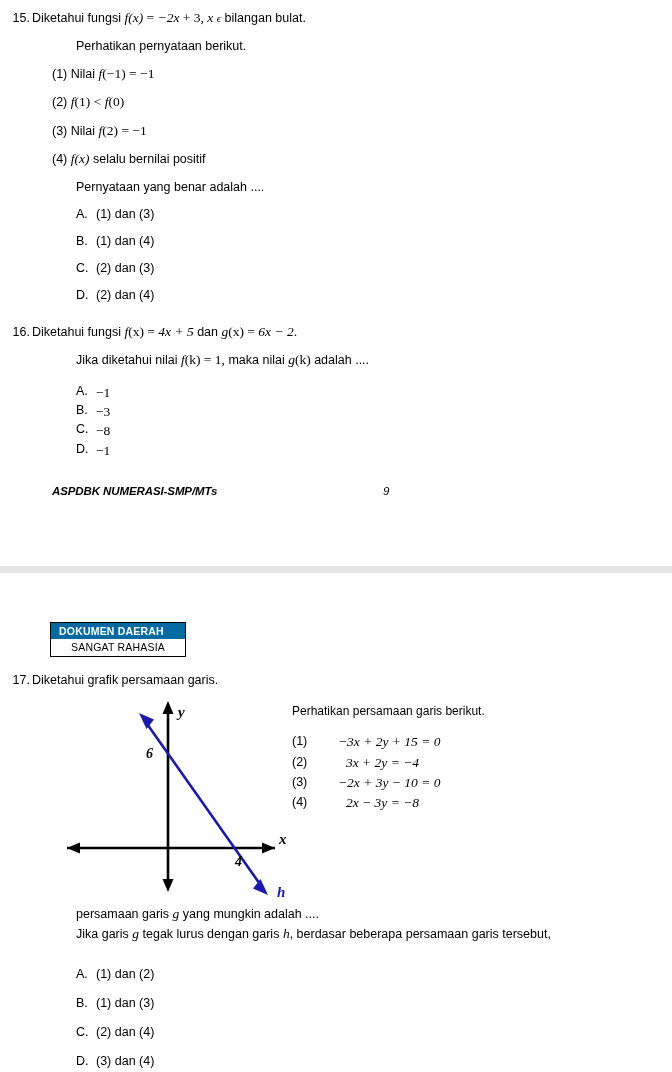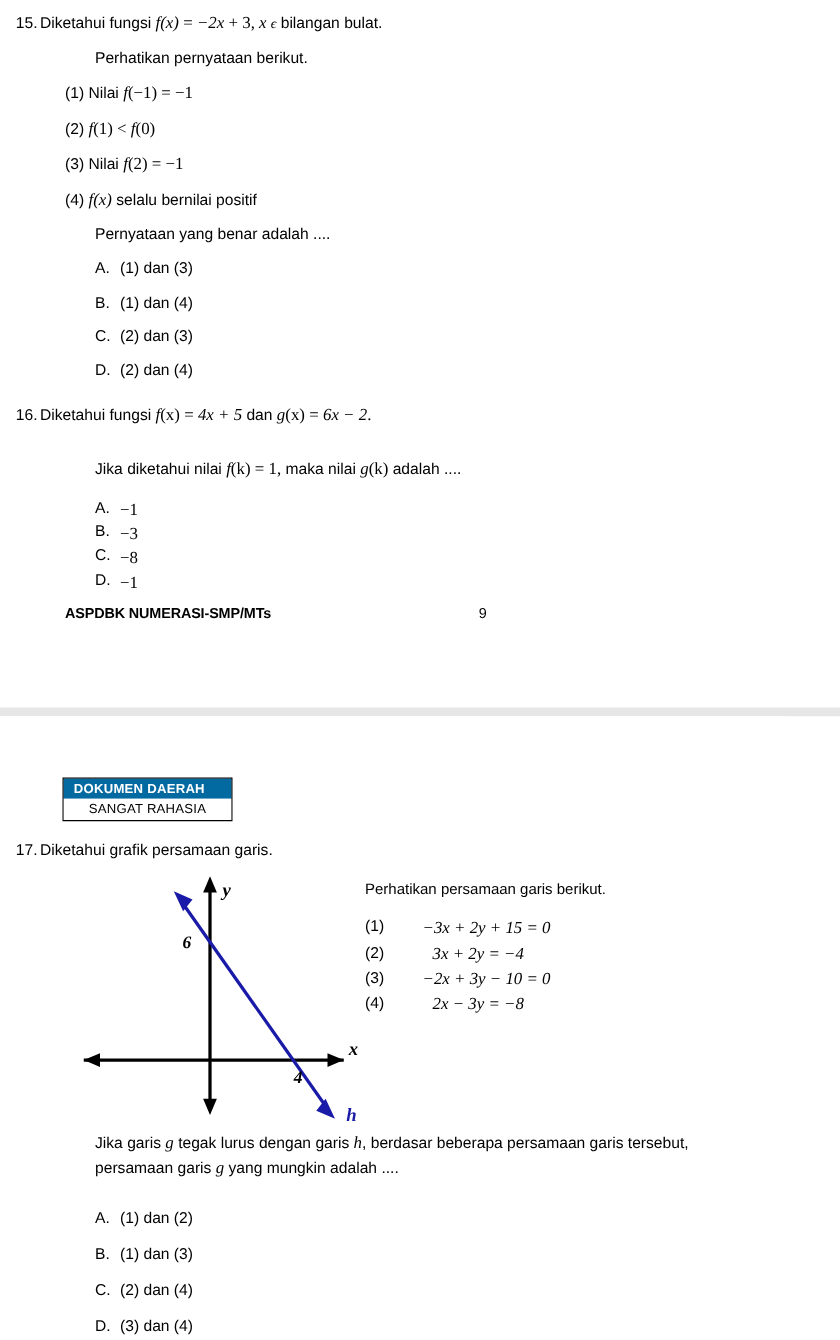--- a/index.html
+++ b/index.html
@@ -104,20 +104,21 @@
     font-size: 13.5px;
   }
 
   
   .footer {
     position: absolute;
     left: 0;
     width: 672px;
     font-size: 11.5px;
     font-weight: bold;
+    font-style: italic;
   }
   .footer .ftitle {
     position: absolute;
     left: 52px;
     top: 0;
     letter-spacing: -0.1px;
   }
   .footer .fpage {
     position: absolute;
     left: 383px;
@@ -232,21 +233,21 @@
         <span>(2) dan (4)</span>
       </div>
   </div>
 
   <div class="question tight" style="top:322px;">
     <div class="qrow">
       <div class="qnum">16.</div>
       <div class="qstem"><span>Diketahui fungsi </span><span class="mi">f</span><span class="mn">(x)</span><span class="mop"> = </span><span class="mi">4x + 5</span><span> dan </span><span class="mi">g</span><span class="mn">(x)</span><span class="mop"> = </span><span class="mi">6x − 2</span><span class="mn">.</span></div>
     </div>
 
-    <div class="subline" style="margin-top:23px;margin-bottom:14px;"><span>Jika diketahui nilai </span><span class="mi">f</span><span class="mn">(k)</span><span class="mop"> = </span><span class="mn">1,</span><span> maka nilai </span><span class="mi">g</span><span class="mn">(k)</span><span> adalah ....</span></div>
+    <div class="subline" style="margin-top:8px;margin-bottom:14px;"><span>Jika diketahui nilai </span><span class="mi">f</span><span class="mn">(k)</span><span class="mop"> = </span><span class="mn">1,</span><span> maka nilai </span><span class="mi">g</span><span class="mn">(k)</span><span> adalah ....</span></div>
 
     <div class="opt">
         <span class="letter">A.</span>
         <span class="mn">−1</span>
       </div>
     <div class="opt">
         <span class="letter">B.</span>
         <span class="mn">−3</span>
       </div>
     <div class="opt">
@@ -319,22 +320,22 @@
       <span class="eqnum">(3)</span>
       <span class="mi">−2x + 3y − 10 = 0</span>
     </div>
     <div class="eqrow">
       <span class="eqnum">(4)</span>
       <span class="mi" style="padding-left:8px;">2x − 3y = −8</span>
     </div>
   </div>
 
   <div class="tail" style="top:331px;">
+    <div class="tline"><span>persamaan garis </span><span class="mi">g</span><span> yang mungkin adalah ....</span></div>
     <div class="tline"><span>Jika garis </span><span class="mi">g</span><span> tegak lurus dengan garis </span><span class="mi">h</span><span>, berdasar beberapa persamaan garis tersebut,</span></div>
-    <div class="tline"><span>persamaan garis </span><span class="mi">g</span><span> yang mungkin adalah ....</span></div>
 
     <div class="opt" style="margin-top:20px;margin-bottom:11px;">
         <span class="letter">A.</span>
         <span>(1) dan (2)</span>
       </div>
     <div class="opt" style="margin-bottom:11px;">
         <span class="letter">B.</span>
         <span>(1) dan (3)</span>
       </div>
     <div class="opt" style="margin-bottom:11px;">

